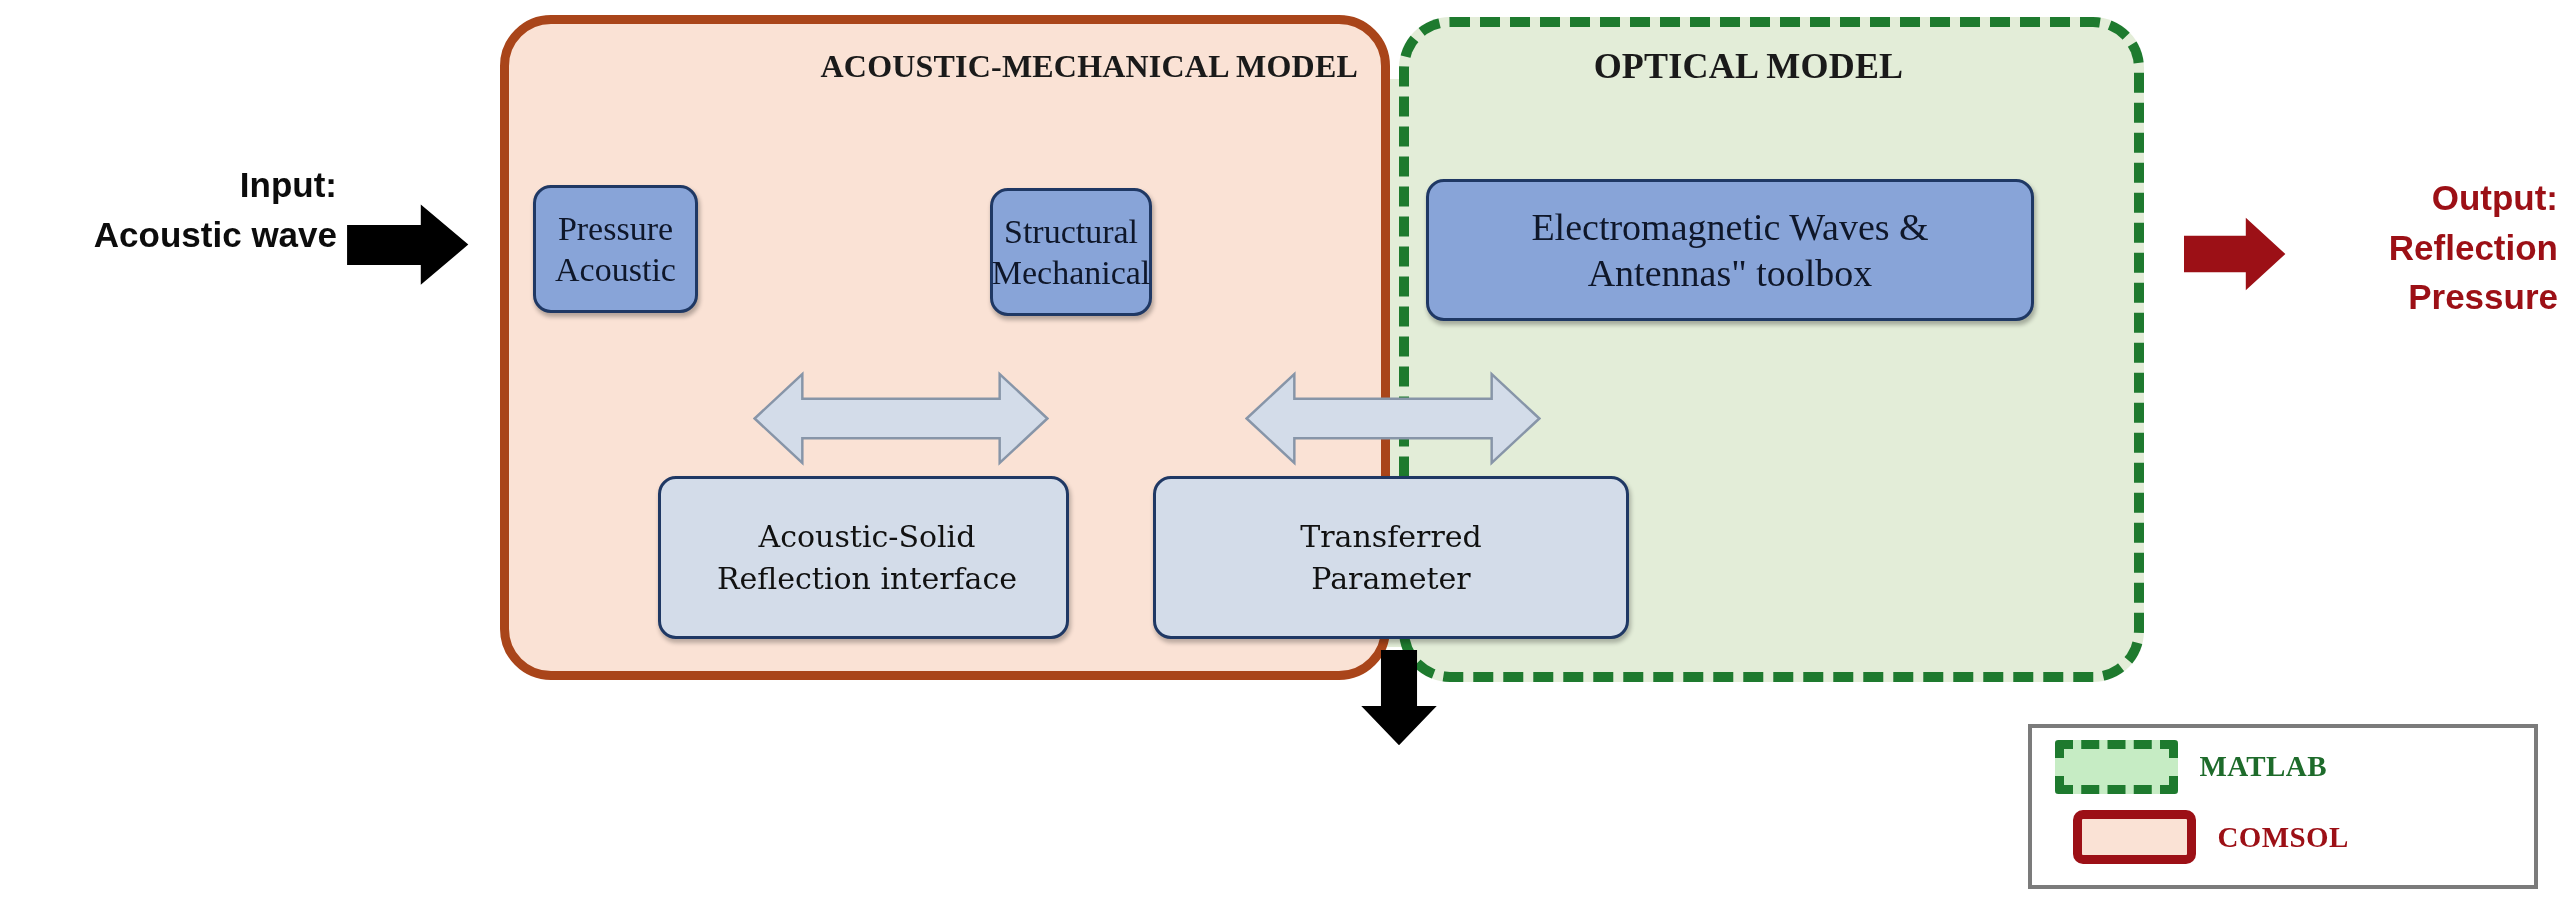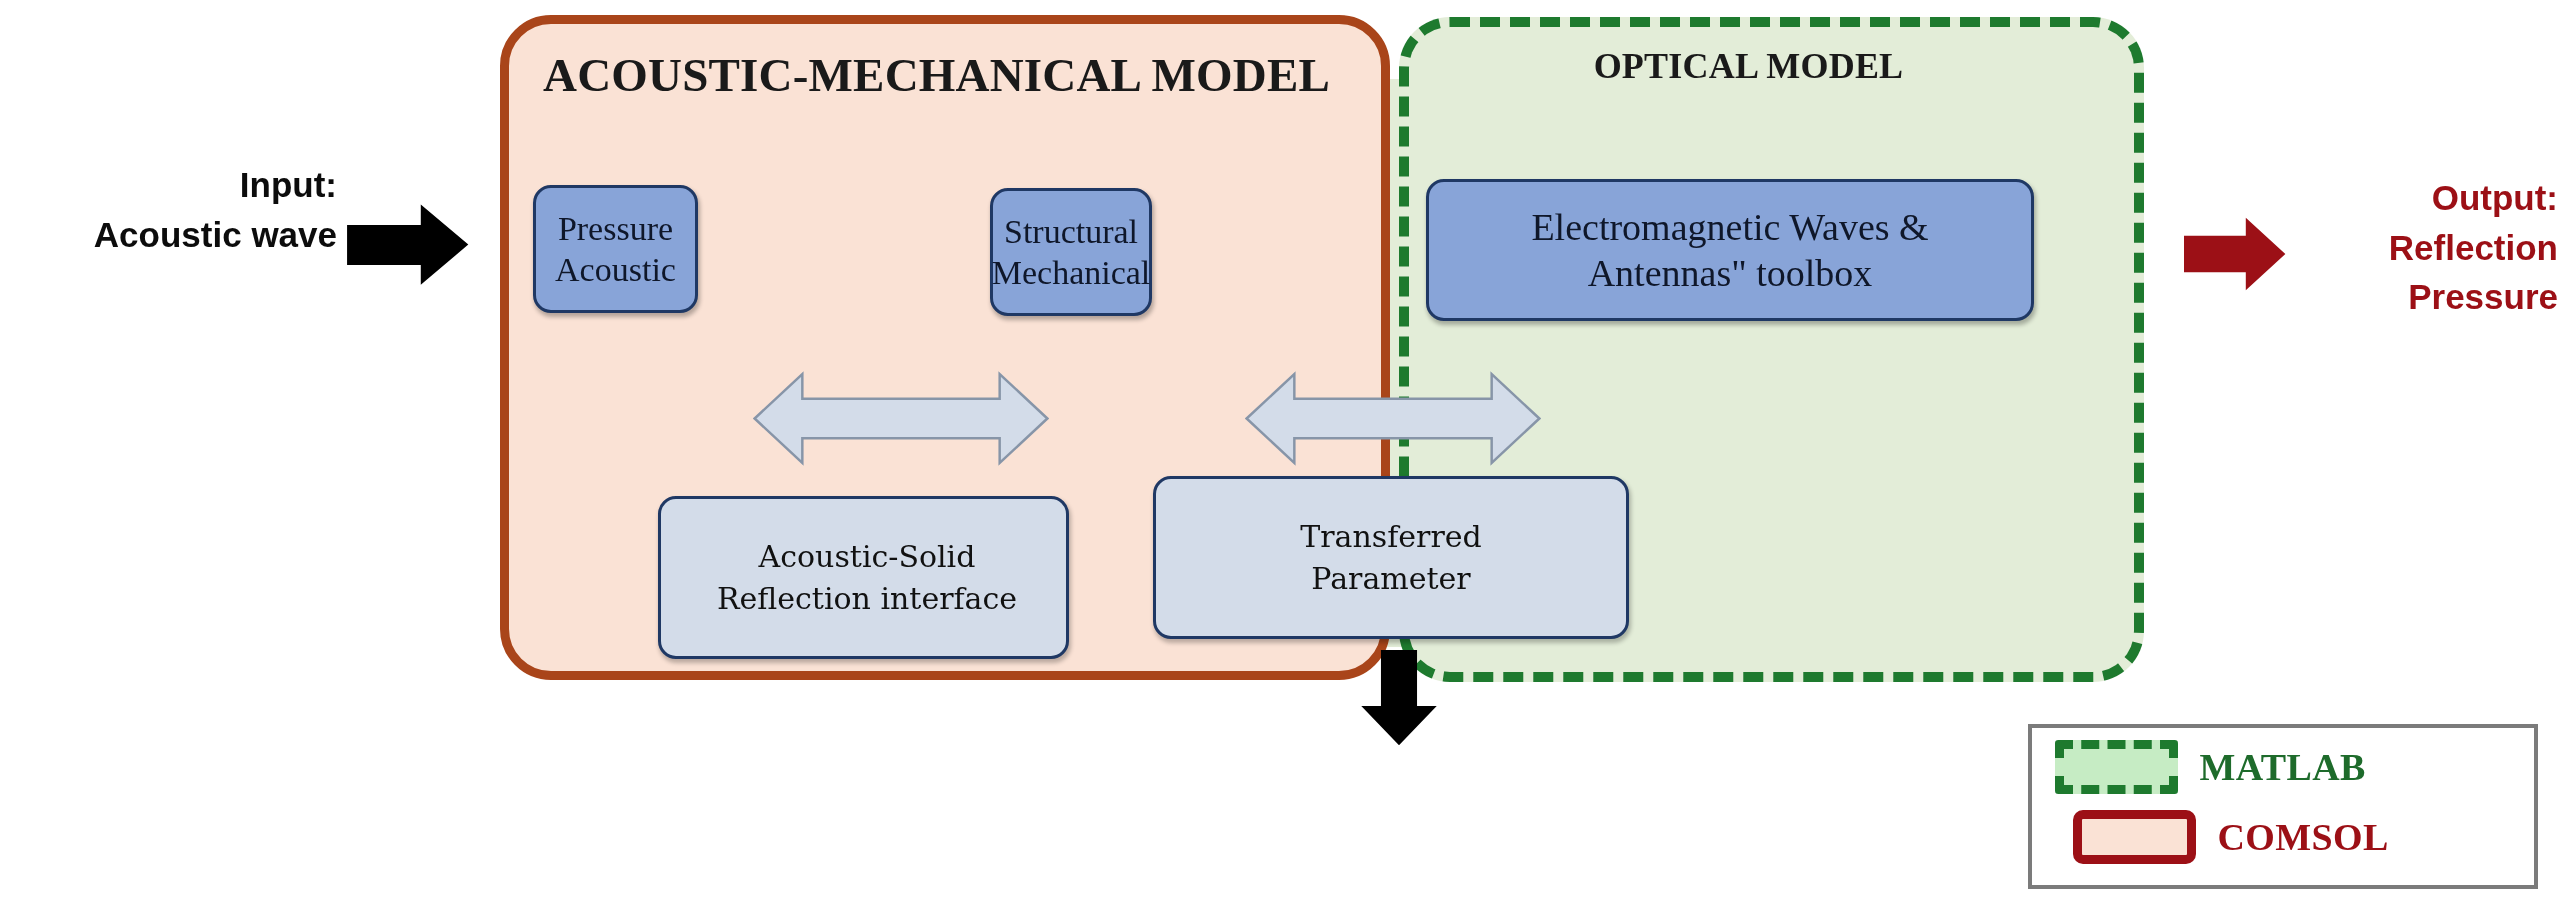--- a/index.html
+++ b/index.html
@@ -72,22 +72,22 @@
     font-weight: bold;
     color: #1A1A1A;
     letter-spacing: 0.2px;
     white-space: nowrap;
     font-family: "Liberation Serif", "DejaVu Serif", serif;
   }
   #comsol-title {
     left: 543px;
     top: 48px;
     width: 815px;
-    text-align: left;
-    font-size: 47px;
+    text-align: right;
+    font-size: 32px;
   }
   #matlab-title {
     left: 1436px;
     top: 45px;
     width: 625px;
     text-align: center;
     font-size: 36px;
   }
 
   
@@ -141,21 +141,21 @@
     align-items: center;
     justify-content: center;
     text-align: center;
     line-height: 1.38;
     z-index: 8;
     box-shadow: 1.6px 3.3px 4.1px rgba(0,0,0,0.25);
     font-family: "DejaVu Serif", "Liberation Serif", serif;
   }
   #box-asi {
     left: 658px;
-    top: 496px;
+    top: 476px;
     width: 411px;
     height: 163px;
     font-size: 30px;
     padding-left: 7px;
   }
   #box-transferred {
     left: 1153px;
     top: 476px;
     width: 476px;
     height: 163px;
@@ -240,21 +240,21 @@
     border-radius: 3.3px;
   }
   .swatch-comsol {
     background: #FAE2D5;
     border: 9px solid #9C1016;
     border-radius: 10px;
   }
   .legend-label {
     margin-left: 21.4px;
     font-weight: bold;
-    font-size: 38px;
+    font-size: 29px;
     letter-spacing: 0.4px;
     font-family: "Liberation Serif", "DejaVu Serif", serif;
   }
   .legend-label.matlab { color: #1E6B2B; }
   .legend-label.comsol { color: #9C1016; }
 </style>
 </head>
 <body>
 
 <div id="canvas">

